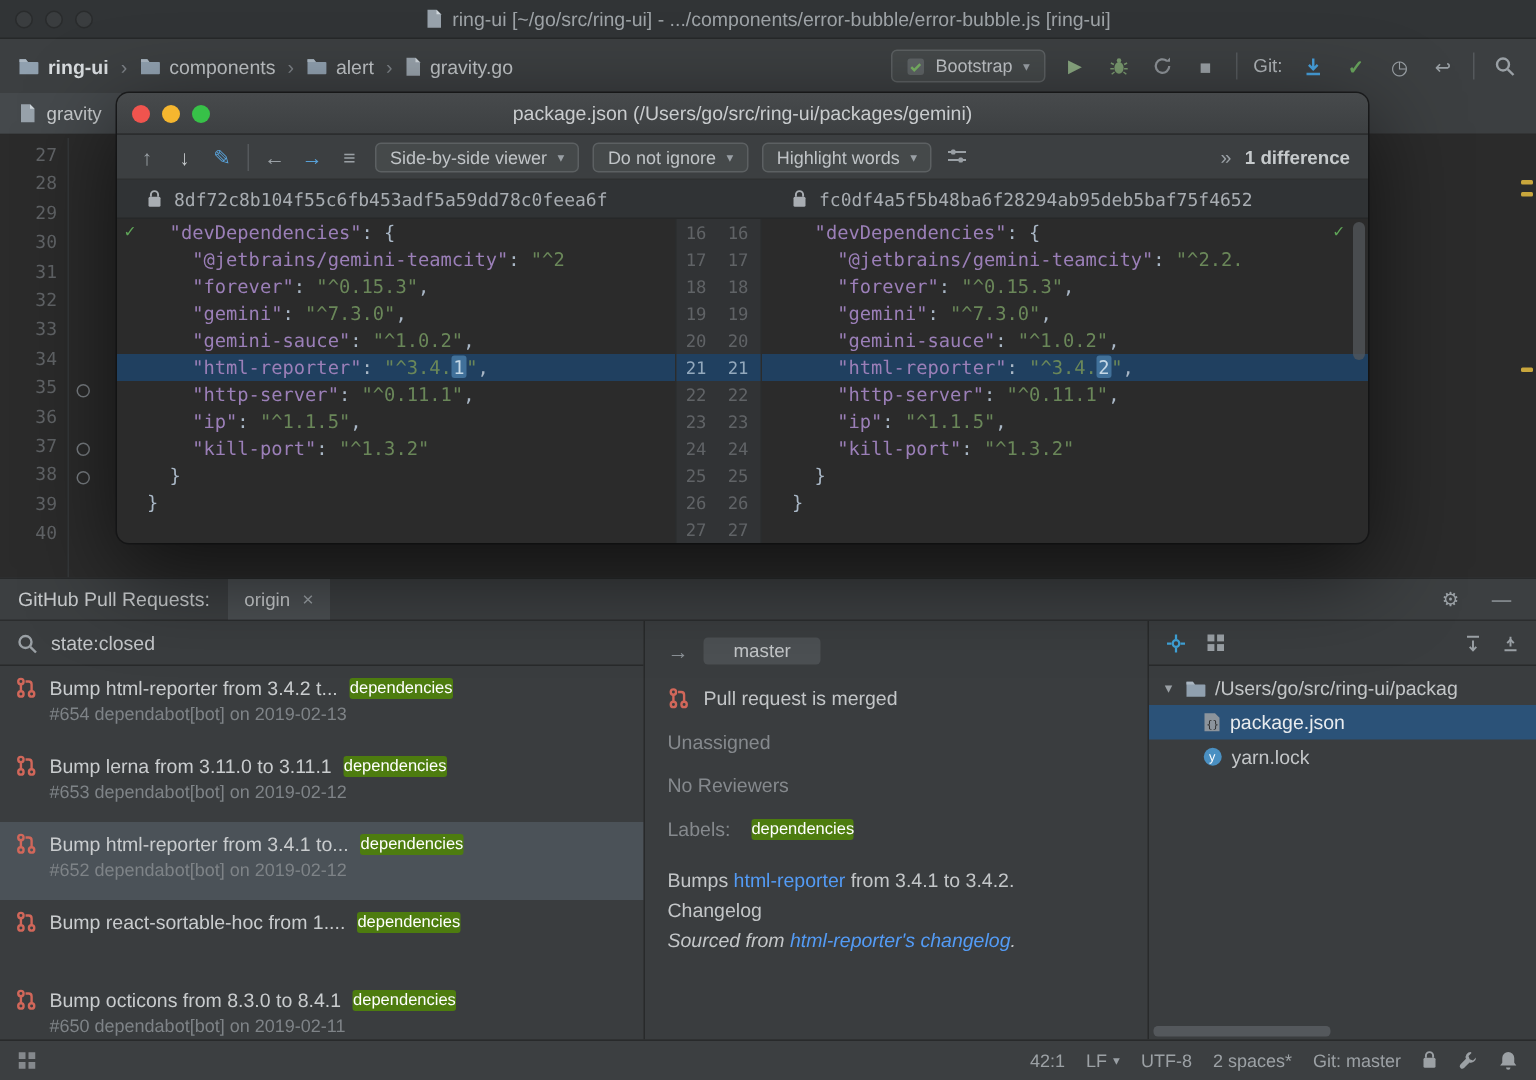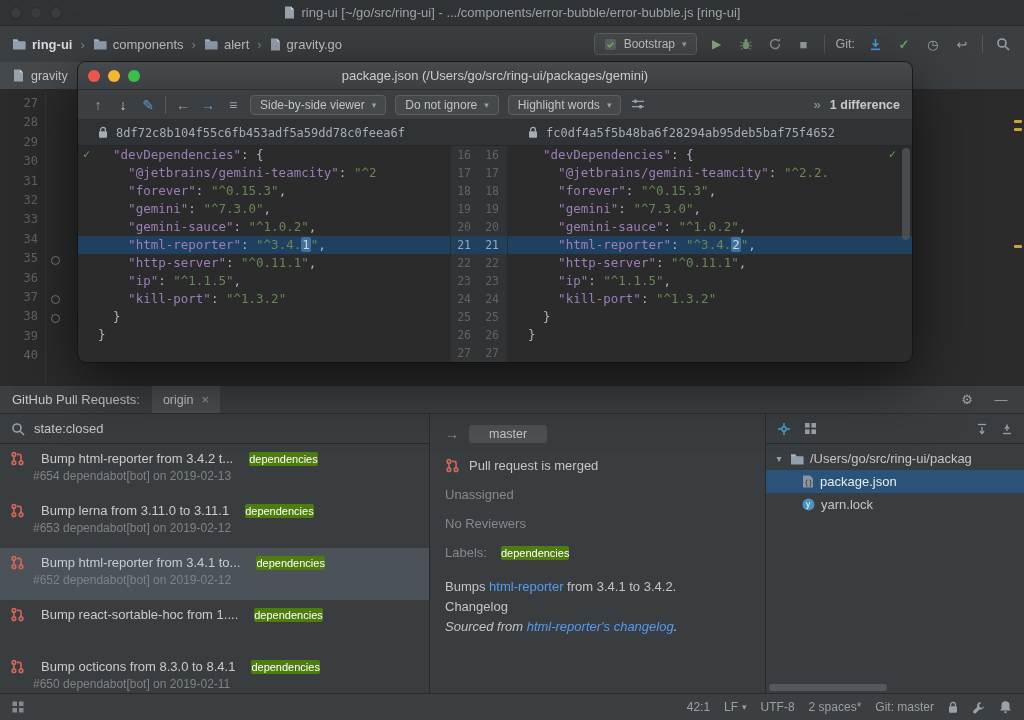--- a/index.html
+++ b/index.html
@@ -82,21 +82,21 @@
   .panel-label{color:#c7cacc;font-size:13px}
   .tool-tab{display:flex;align-items:center;gap:8px;background:#4b4f52;height:27px;padding:0 11px;color:#c7cacc;font-size:12.5px}
   .tab-close{color:#9aa0a5;font-size:13px}
   .tab-right{margin-left:auto;display:flex;gap:16px;padding-right:14px;color:#9aa0a5;align-items:center}
   .cols{display:flex;height:280px}
   .col1{width:430px;border-right:1px solid #282a2b;display:flex;flex-direction:column}
   .searchrow{height:30px;display:flex;align-items:center;gap:9px;padding:0 11px;border-bottom:1px solid #282a2b;color:#c3c6c9}
   .pr-list{flex:1;overflow:hidden}
   .pr-row{height:52px;padding:7px 8px 0 10px}
   .pr-row.selected{background:#4b5258}
-  .pr-l1{display:flex;align-items:center;gap:16px}
+  .pr-l1{display:flex;align-items:center;gap:8px}
   .pr-title{color:#c9ccce;font-size:13px;white-space:nowrap;overflow:hidden;text-overflow:ellipsis}
   .badge{background:#4d7c0f;color:#fff;font-size:11px;padding:1px 0;border-radius:2px;white-space:nowrap}
   .pr-meta{margin-left:23px;margin-top:3px;color:#7e8387;font-size:12px}
   .col2{flex:1;border-right:1px solid #282a2b;padding:11px 15px;color:#c3c6c8;overflow:hidden}
   .branch-row{display:flex;align-items:center;gap:10px}
   .arrow{color:#8b9196;font-size:14px}
   .chip{background:#4c5053;border-radius:3px;padding:2px 20px;color:#c3c6c8;font-size:12.5px}
   .merged-row{display:flex;align-items:center;gap:9px;margin-top:15px;color:#c3c6c8}
   .muted{color:#85898d;margin-top:14px}
   .labels-row{display:flex;align-items:center;gap:14px;margin-top:14px}
@@ -112,21 +112,21 @@
   .tree-row.child{padding-left:36px}
   .tree-row.selected{background:#2b5278;color:#e8ebee}
   .tw{color:#9aa0a5;font-size:10px;width:10px;text-align:center}
   .tree-label{overflow:hidden;text-overflow:clip}
   .hscroll{position:absolute;bottom:3px;left:3px;right:10px;height:7px}
   .hthumb{width:118px;height:7px;background:#595d61;border-radius:3px;opacity:.85}
 
   
   .statusbar{position:absolute;bottom:0;left:0;width:100%;height:27px;background:#3c3f41;border-top:1px solid #282a2b;
     display:flex;align-items:center;padding:0 12px;font-size:12px;color:#9ca1a5}
-  .sb-right{margin-left:auto;display:flex;align-items:center;gap:14px}
+  .sb-right{margin-left:auto;display:flex;align-items:flex-start;gap:14px}
   .sb-item{display:flex;align-items:center;gap:4px}
 </style>
 </head>
 <body>
 
 <div class="screen">
 
   <div class="titlebar">
     <div class="mac-dots">
       <span class="mdot"></span>

